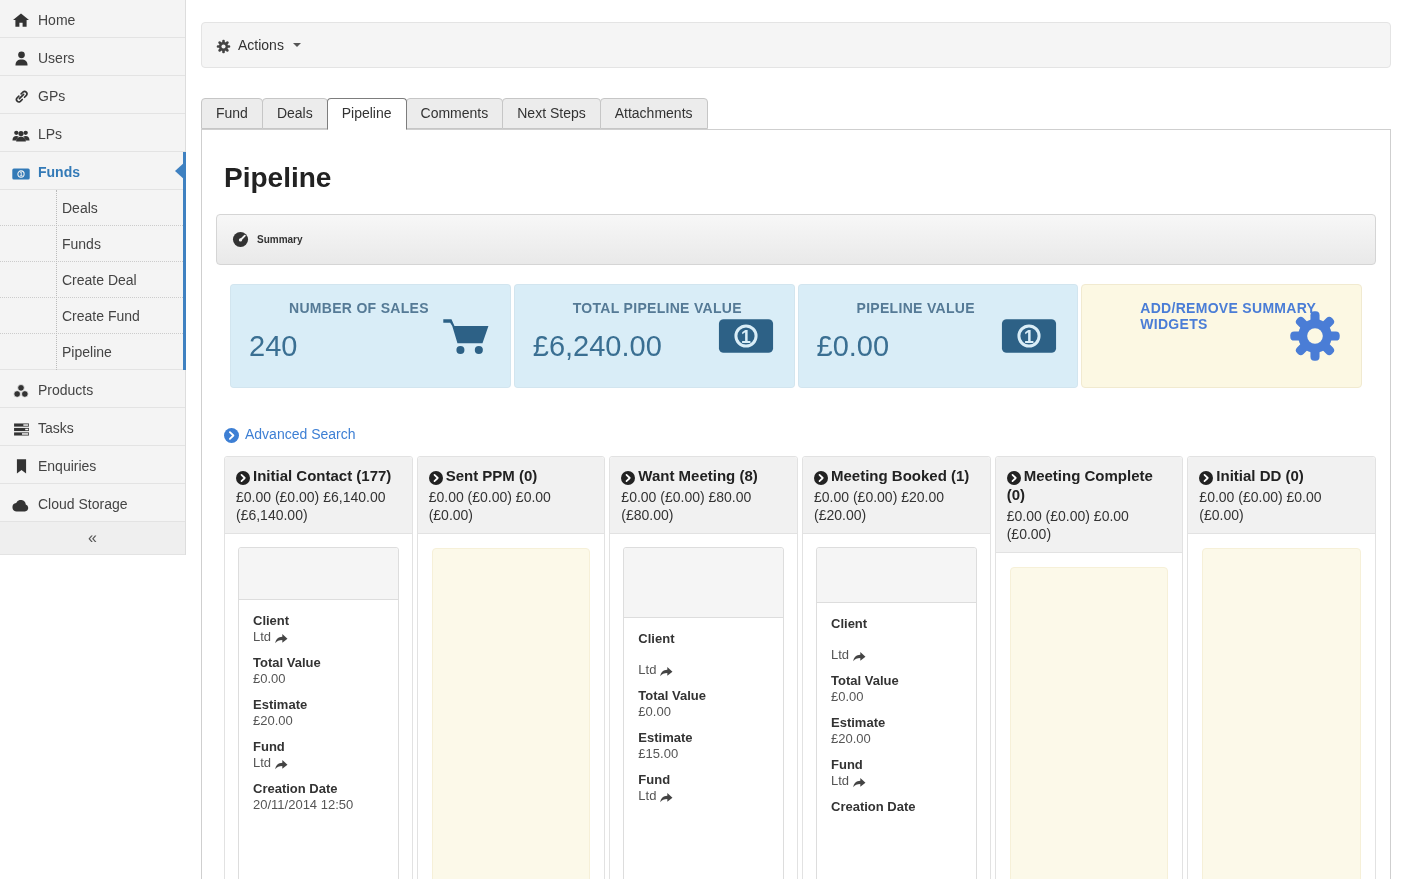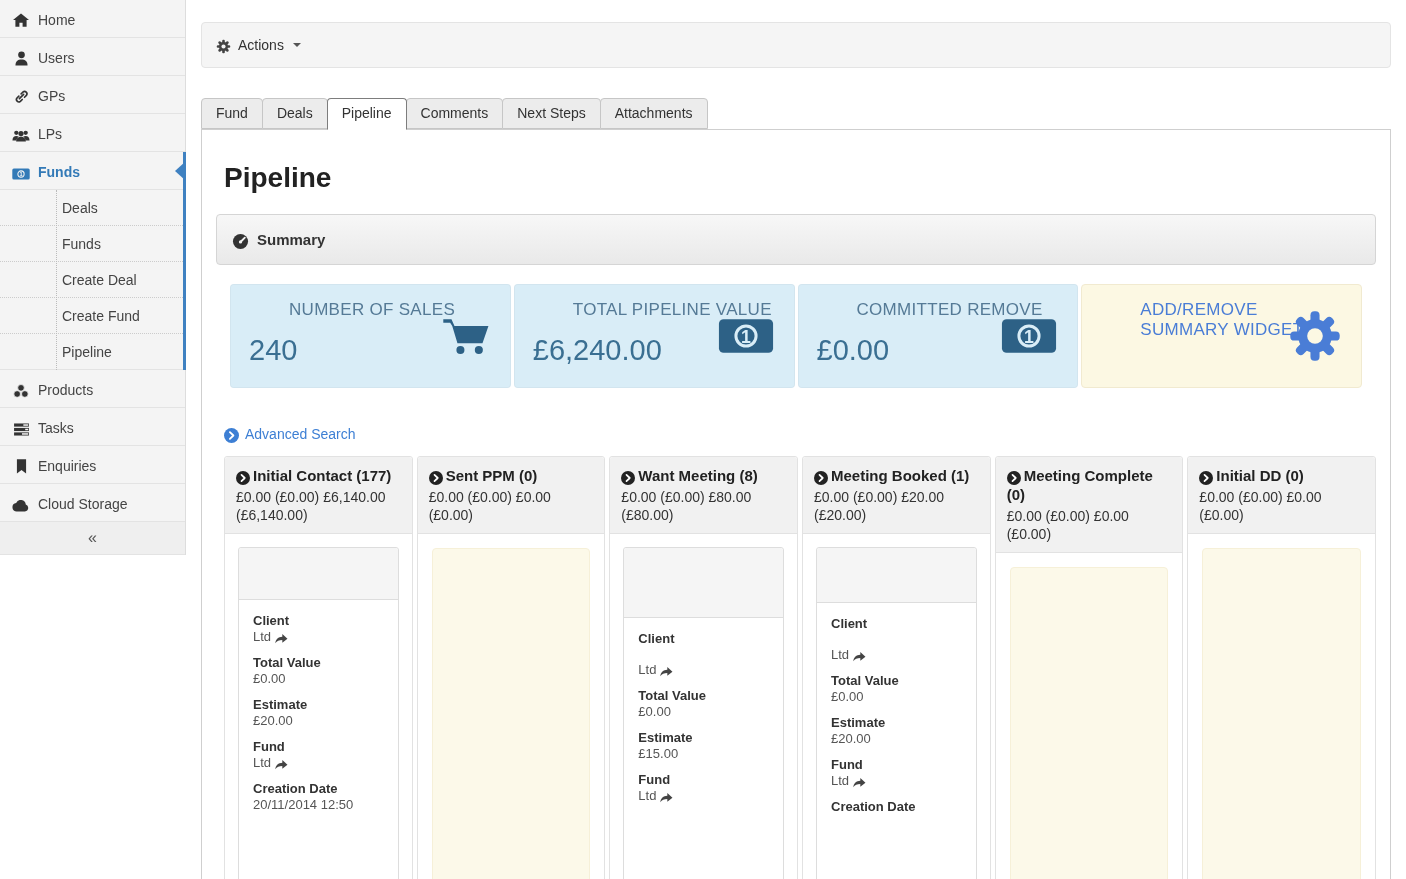--- a/index.html
+++ b/index.html
@@ -45,30 +45,30 @@
   .tab {
     background:#ececec; border:1px solid #c6c6c6; padding:6px 14px 7px; margin-right:-1px;
     border-radius:4px 4px 0 0; cursor:pointer; color:#333; position:relative;
   }
   .tab.active { background:#fff; border:1px solid #7d7d7d; border-bottom:1px solid #fff; z-index:3; margin-bottom:-1px; }
   
   .panel { border:1px solid #cfcfcf; background:#fff; padding:14px; min-height:745px; position:relative; z-index:1; }
   h1.page-title { font-size:28px; font-weight:bold; color:#222; margin:18px 0 20px 8px; }
   .summary-bar {
     background:linear-gradient(#f7f7f7,#e9e9e9); border:1px solid #d5d5d5; border-radius:4px;
-    padding:16px 15px; font-weight:bold; font-size:15px; color:#333;
+    padding:16px 15px; font-weight:bold; font-size:10px; color:#333;
     display:flex; align-items:center; gap:8px;
   }
   .gauge-icon { width:17px; height:17px; color:#333; }
   .widgets { display:flex; gap:3px; margin:19px 14px 0 14px; }
   .widget {
     flex:1; height:104px; border-radius:4px; padding:15px 18px; position:relative;
     background:#d9edf7; border:1px solid rgba(0,0,0,0.03);
   }
-  .widget-label { font-size:17px; font-weight:normal; letter-spacing:.3px; color:#557a96;padding-left:40px; }
+  .widget-label { font-size:14px; font-weight:bold; letter-spacing:.3px; color:#557a96;padding-left:40px; }
   .widget-value { font-size:29px; color:#3a6f92; margin-top:14px; }
   .widget .wicon { position:absolute; right:20px; top:50%; transform:translateY(-50%); color:#2d6186; }
   .widget-yellow { background:#fcf8e3; border:1px solid #f1ead0; }
   .widget-yellow .widget-label { color:#4a7dd6; }
   .widget-yellow .wicon { color:#4a7dd6; }
   .adv-search { display:inline-flex; align-items:center; gap:6px; margin:38px 0 8px 8px; color:#3d7fd4; cursor:pointer; }
   .adv-search .cicon { width:15px; height:15px; color:#3d7fd4; }
   
   .kanban { display:flex; gap:4px; margin:6px 0 0 8px; align-items:flex-start; }
   .kcol { flex:1; border:1px solid #e2e2e2; border-radius:3px; background:#fff; min-height:700px; }
@@ -259,21 +259,21 @@
       <div class="widget">
         <div class="widget-label">TOTAL PIPELINE VALUE</div>
         <div class="widget-value">£6,240.00</div>
         <span class="wicon"><svg width="56" height="36" viewBox="0 0 30 19">
               <rect x="0.5" y="0.5" width="29" height="18" rx="2.5" fill="currentColor"></rect>
               <circle cx="15" cy="9.5" r="5.4" fill="none" stroke="#d9edf7" stroke-width="1.6"></circle>
               <text x="15" y="13" text-anchor="middle" font-size="9.5" font-weight="bold" fill="#d9edf7">1</text>
             </svg></span>
       </div>
       <div class="widget">
-        <div class="widget-label">COMMITTED REMOVE</div>
+        <div class="widget-label">PIPELINE VALUE</div>
         <div class="widget-value">£0.00</div>
         <span class="wicon"><svg width="56" height="36" viewBox="0 0 30 19">
               <rect x="0.5" y="0.5" width="29" height="18" rx="2.5" fill="currentColor"></rect>
               <circle cx="15" cy="9.5" r="5.4" fill="none" stroke="#d9edf7" stroke-width="1.6"></circle>
               <text x="15" y="13" text-anchor="middle" font-size="9.5" font-weight="bold" fill="#d9edf7">1</text>
             </svg></span>
       </div>
       <div class="widget widget-yellow">
         <div class="widget-label">ADD/REMOVE SUMMARY WIDGETS</div>
         <span class="wicon"><svg width="52" height="52" viewBox="0 0 40 40">

